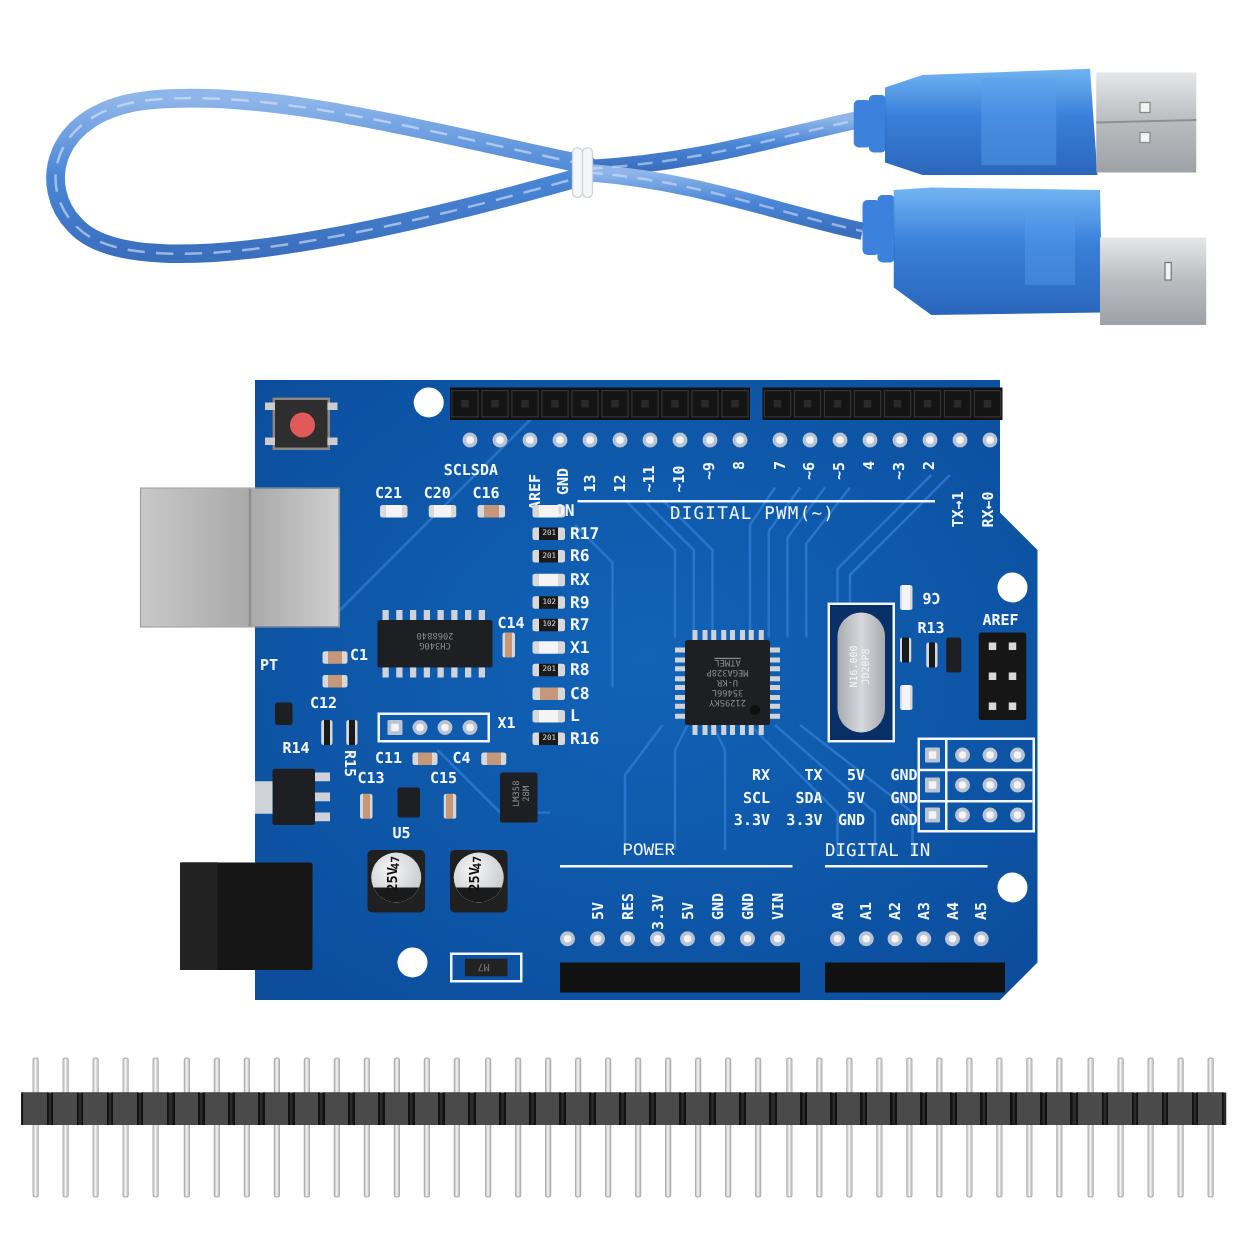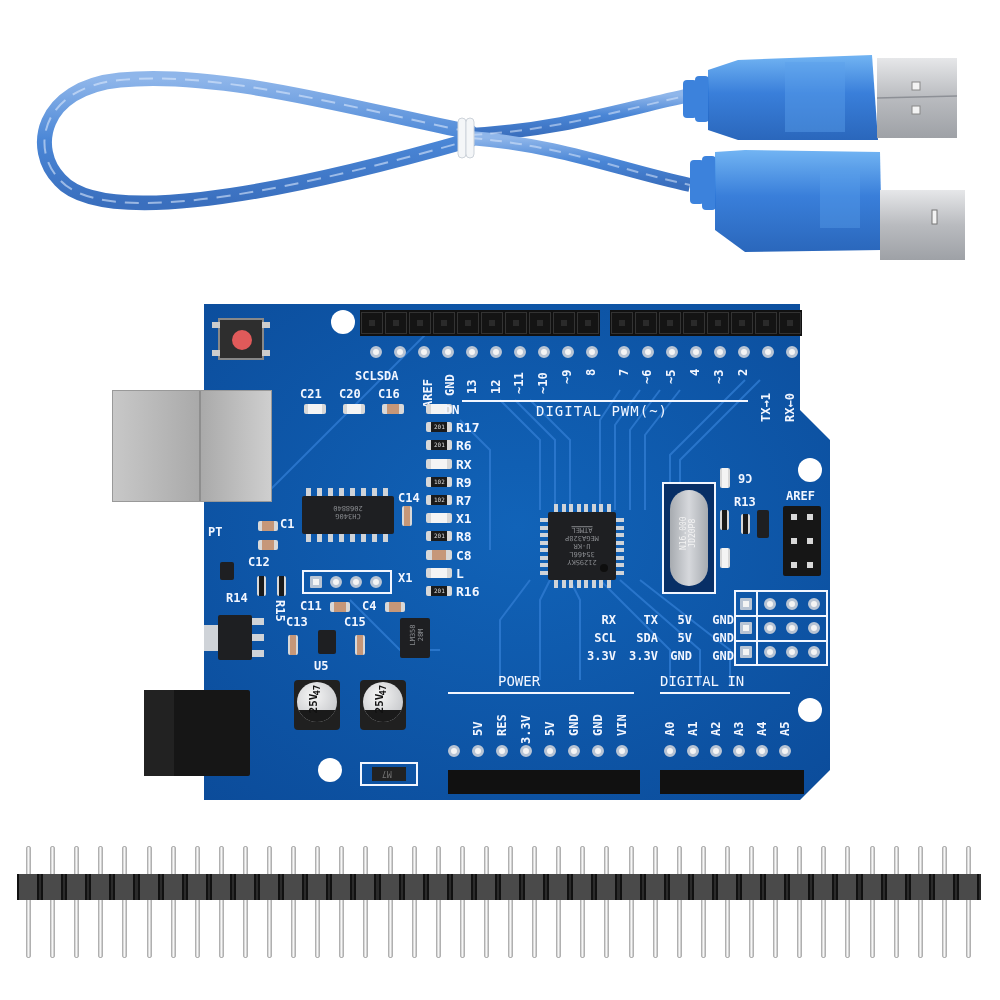--- a/index.html
+++ b/index.html
@@ -425,21 +425,21 @@
     <div class="hole" style="left:4px;top:30px;border-radius:1px;"></div>
       <div class="hole" style="left:28px;top:30px"></div>
       <div class="hole" style="left:50px;top:30px"></div>
       <div class="hole" style="left:72px;top:30px"></div>
     <div class="hole" style="left:4px;top:54px;border-radius:1px;"></div>
       <div class="hole" style="left:28px;top:54px"></div>
       <div class="hole" style="left:50px;top:54px"></div>
       <div class="hole" style="left:72px;top:54px"></div>
   </div>
 
-  <span class="silk s14" style="left:298px;top:374px;font-weight:normal;">POWER</span>
+  <span class="silk s14" style="left:298px;top:374px;font-weight:normal;font-family:Liberation Mono, monospace;">POWER</span>
   <div class="abs" style="left:248px;top:392px;width:186px;height:2px;background:#f2f6ff;"></div>
   <span class="silk s14" style="left:460px;top:374px;font-weight:normal;">DIGITAL IN</span>
   <div class="abs" style="left:460px;top:392px;width:130px;height:2px;background:#f2f6ff;"></div>
 
   <span class="silk s12 vert" style="left:272px;top:436px;">5V</span>
   <span class="silk s12 vert" style="left:296px;top:436px;">RES</span>
   <span class="silk s12 vert" style="left:320px;top:444px;">3.3V</span>
   <span class="silk s12 vert" style="left:344px;top:436px;">5V</span>
   <span class="silk s12 vert" style="left:368px;top:436px;">GND</span>
   <span class="silk s12 vert" style="left:392px;top:436px;">GND</span>

